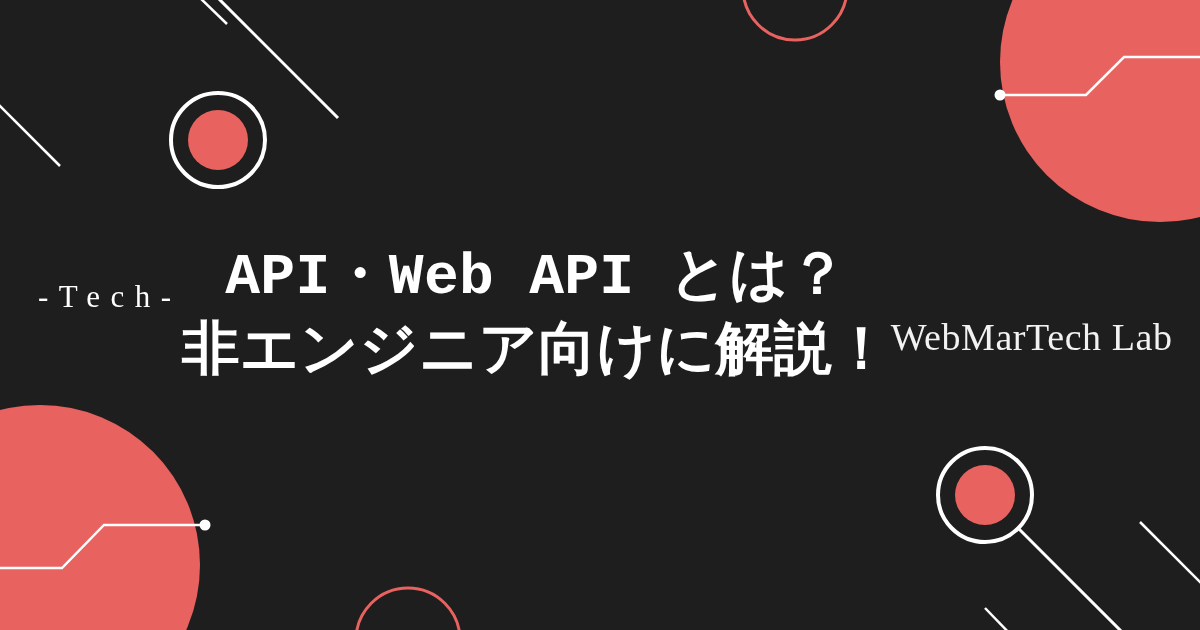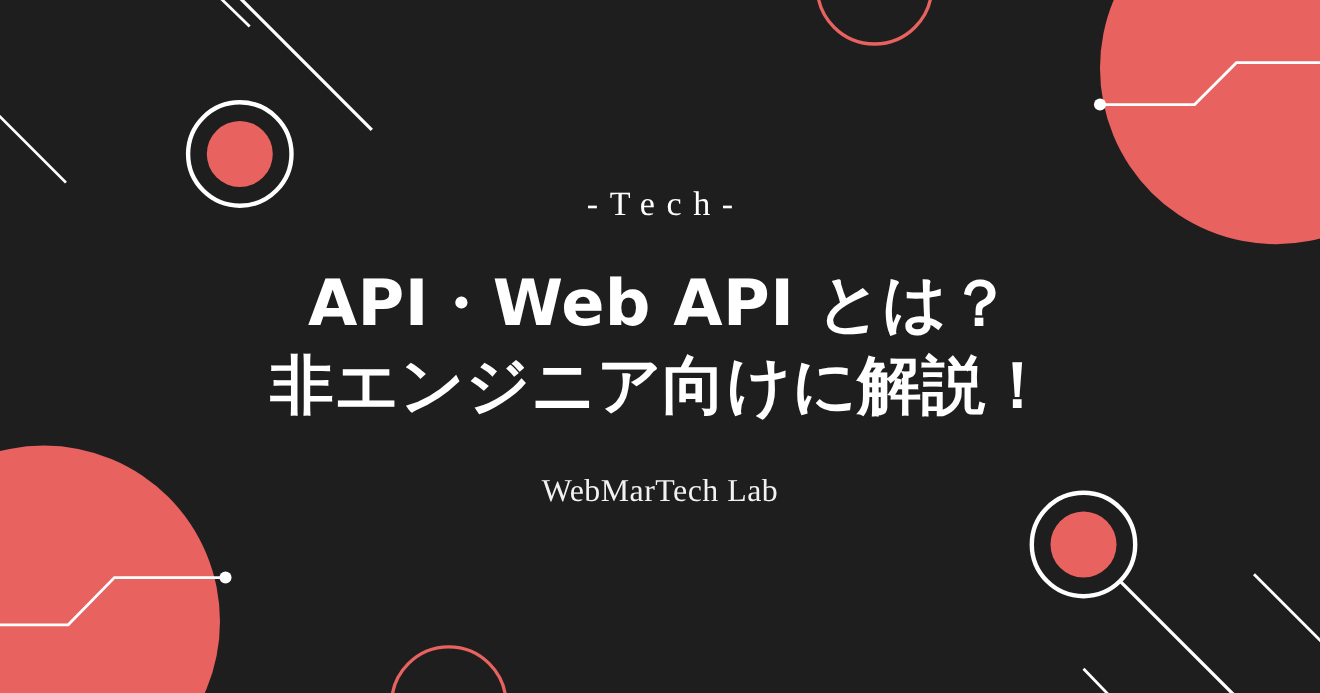--- a/index.html
+++ b/index.html
@@ -19,21 +19,20 @@
     position: absolute;
     inset: 0;
     width: 1200px;
     height: 630px;
     display: block;
   }
   .content {
     position: absolute;
     inset: 0;
     display: flex;
-    flex-direction: column;
     align-items: center;
     justify-content: center;
     text-align: center;
     z-index: 5;
   }
   .eyebrow {
     font-family: "Liberation Serif", "DejaVu Serif", serif;
     font-size: 31px;
     font-weight: 400;
     color: #ffffff;
@@ -49,24 +48,25 @@
     font-weight: 700;
     color: #ffffff;
     line-height: 1.30;
     letter-spacing: 0.005em;
     margin: 0;
     padding: 0;
   }
   .title-line {
     display: block;
     white-space: nowrap;
+    font-family: Liberation Mono, monospace;
   }
   .brand {
     font-family: "Liberation Serif", "DejaVu Serif", serif;
-    font-size: 29px;
+    font-size: 38px;
     font-weight: 400;
     color: #f2f2f2;
     letter-spacing: 0.015em;
     line-height: 1;
     margin: 44px 0 0 0;
     white-space: nowrap;
   }
 </style>
 </head>
 <body>

